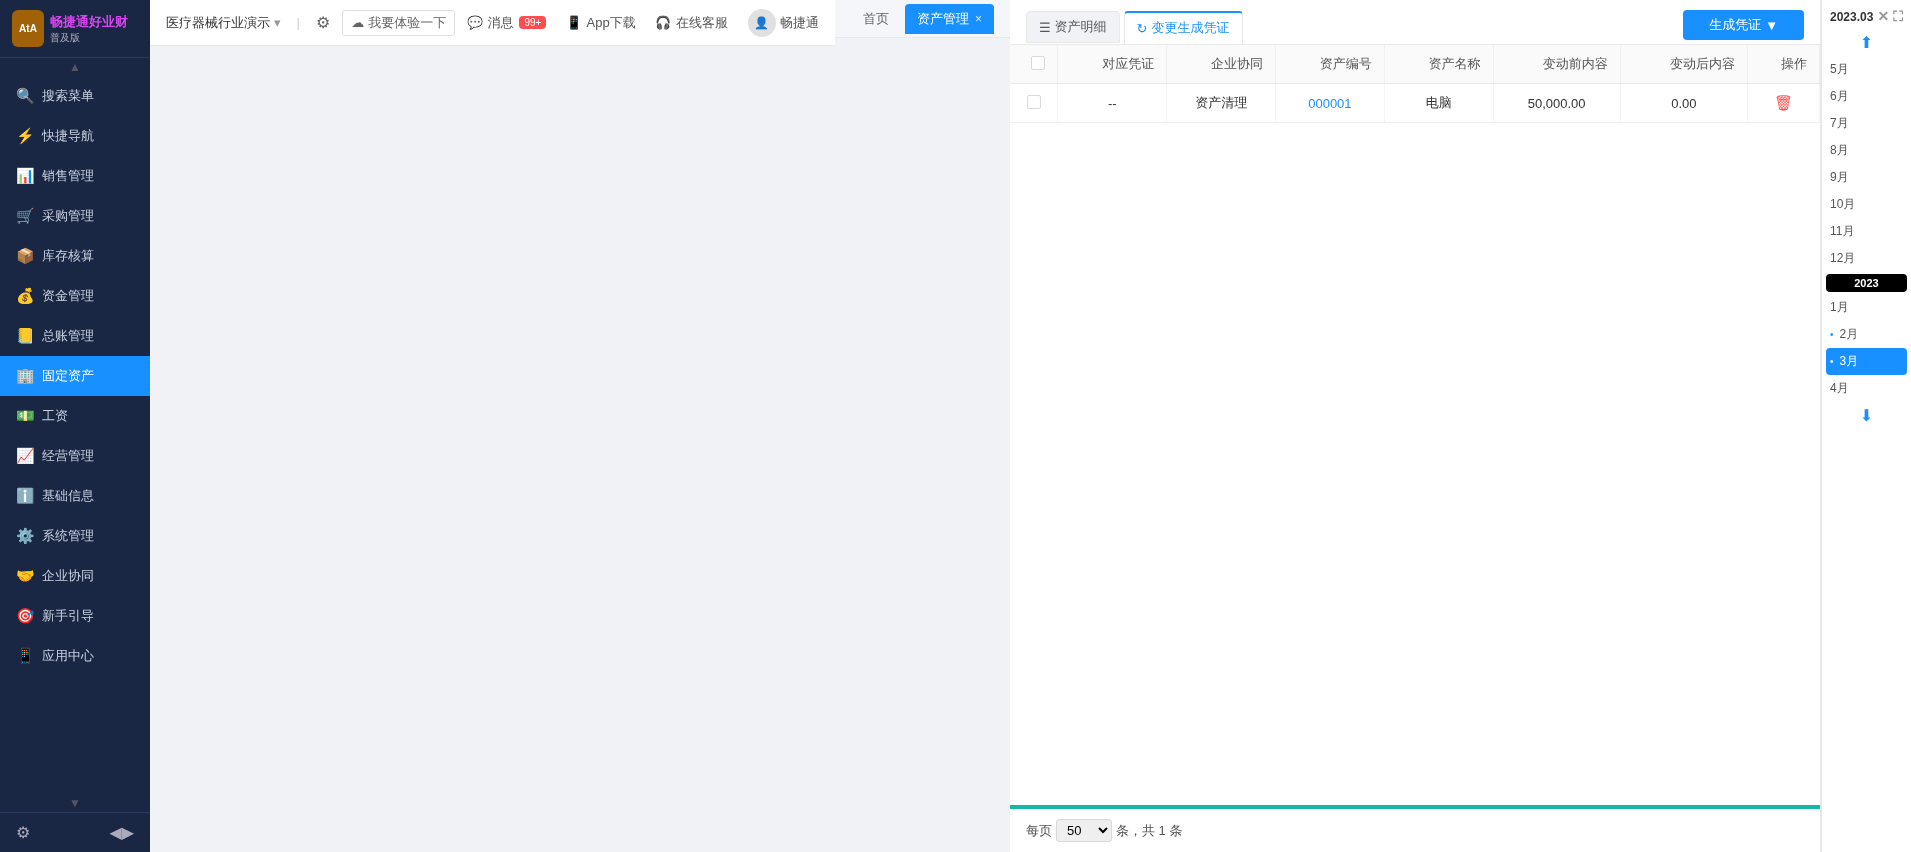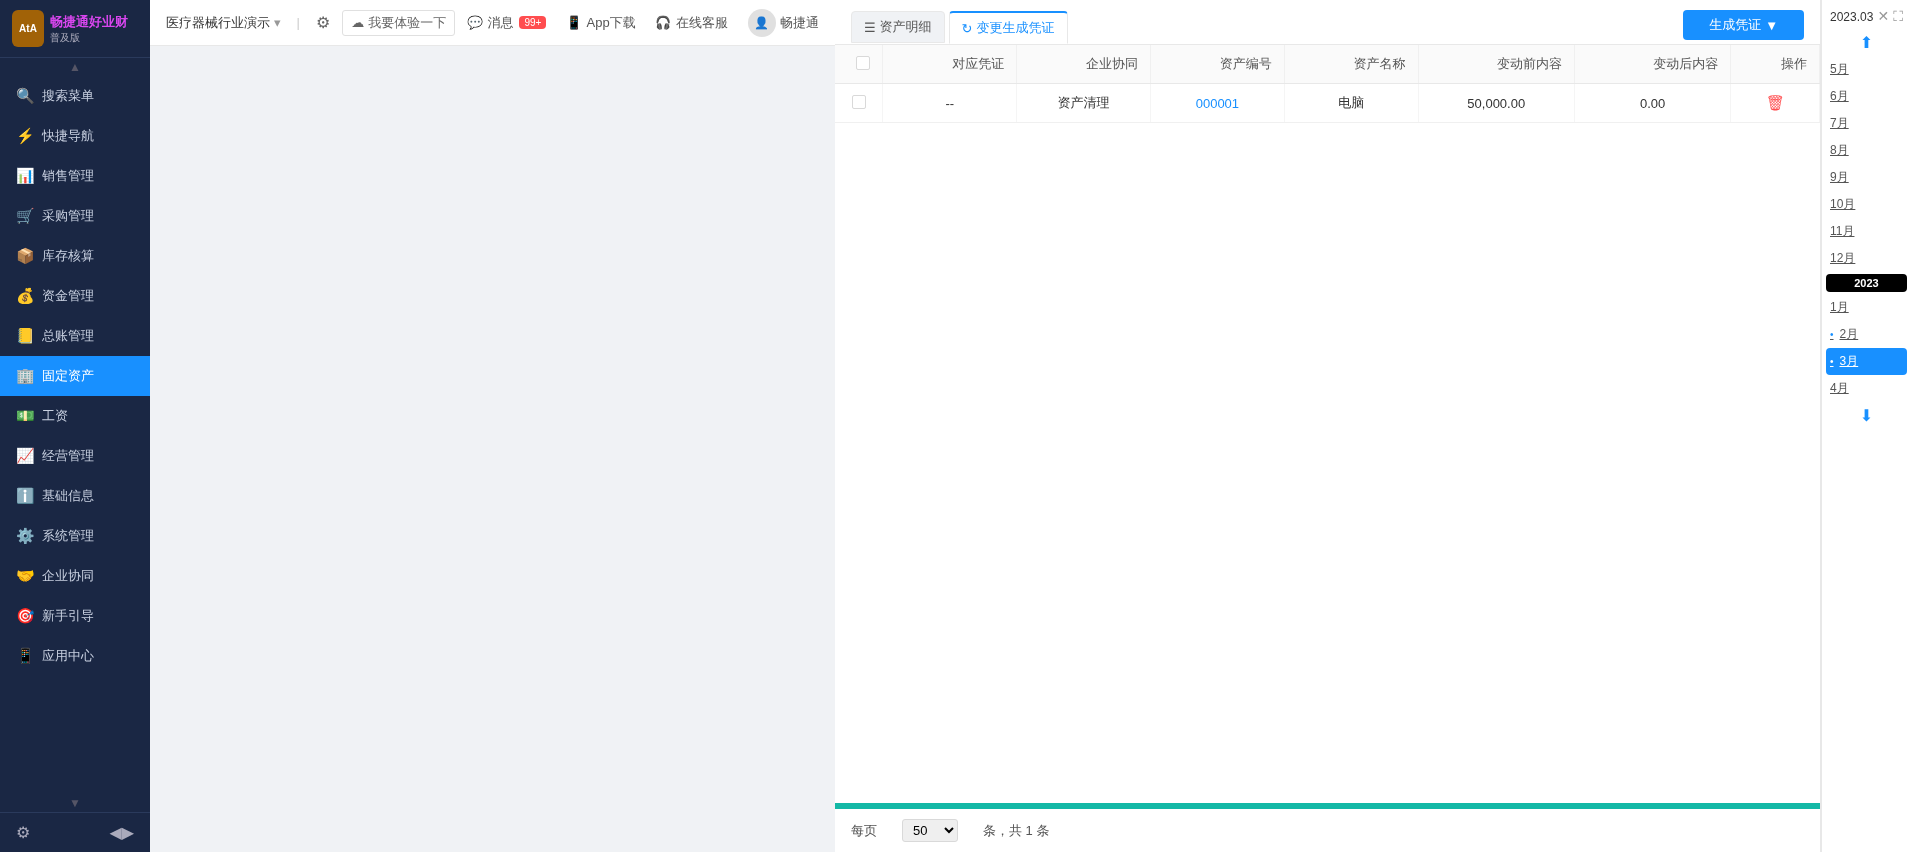--- a/index.html
+++ b/index.html
@@ -243,22 +243,22 @@
       cursor: pointer;
       background: #fff;
     }
     .delete-icon { color: #ff4d4f; cursor: pointer; font-size: 15px; }
 
     
     .pagination {
       padding: 10px 16px;
       display: flex;
       align-items: center;
-      gap: 25px;
-      border-top: 6px solid #14b8a6;
+      gap: 4px;
+      border-top: 4px solid #14b8a6;
       font-size: 13px;
       color: #555;
       background: #fff;
     }
     .per-page-select {
       border: 1px solid #d9d9d9;
       border-radius: 3px;
       padding: 2px 6px;
       font-size: 13px;
       cursor: pointer;
@@ -274,21 +274,21 @@
       overflow: hidden;
       position: relative;
     }
     .calendar-header {
       display: flex;
       align-items: center;
       justify-content: space-between;
       padding: 8px 8px 4px;
       font-size: 12px;
       color: #333;
-      font-weight: normal;
+      font-weight: bold;
       text-align: right;
     }
     .cal-close { cursor: pointer; color: #999; font-size: 14px; }
     .cal-expand { cursor: pointer; color: #999; font-size: 14px; }
     .calendar-scroll {
       flex: 1;
       overflow-y: auto;
       overflow-x: hidden;
     }
     .calendar-scroll::-webkit-scrollbar { width: 0; }
@@ -300,21 +300,20 @@
       font-weight: bold;
     }
     .cal-month {
       display: flex;
       align-items: center;
       padding: 5px 8px;
       font-size: 12px;
       color: #555;
       cursor: pointer;
       gap: 4px;
-      text-decoration: underline;
     }
     .cal-month.current-month {
       background: #1890ff;
       color: #fff;
       border-radius: 4px;
       margin: 0 4px;
       padding: 5px 4px;
     }
     .cal-month.has-dot::before {
       content: '•';
@@ -451,20 +450,27 @@
         <span>🎧</span>
         <span>在线客服</span>
       </div>
       <div class="header-action">
         <div class="header-avatar">👤</div>
         <span>畅捷通</span>
       </div>
     </div>
   </div>
 
+  <div class="tab-bar">
+    <div class="tab-home">首页</div>
+    <div class="tab-active">
+      <span>资产管理</span>
+      <span class="tab-close">×</span>
+    </div>
+  </div>
 
   <div class="content">
 
     <div class="main-panel">
 
       <div class="sub-tabs">
         <div class="sub-tab">
           <span class="sub-tab-icon">☰</span>
           <span>资产明细</span>
         </div>

